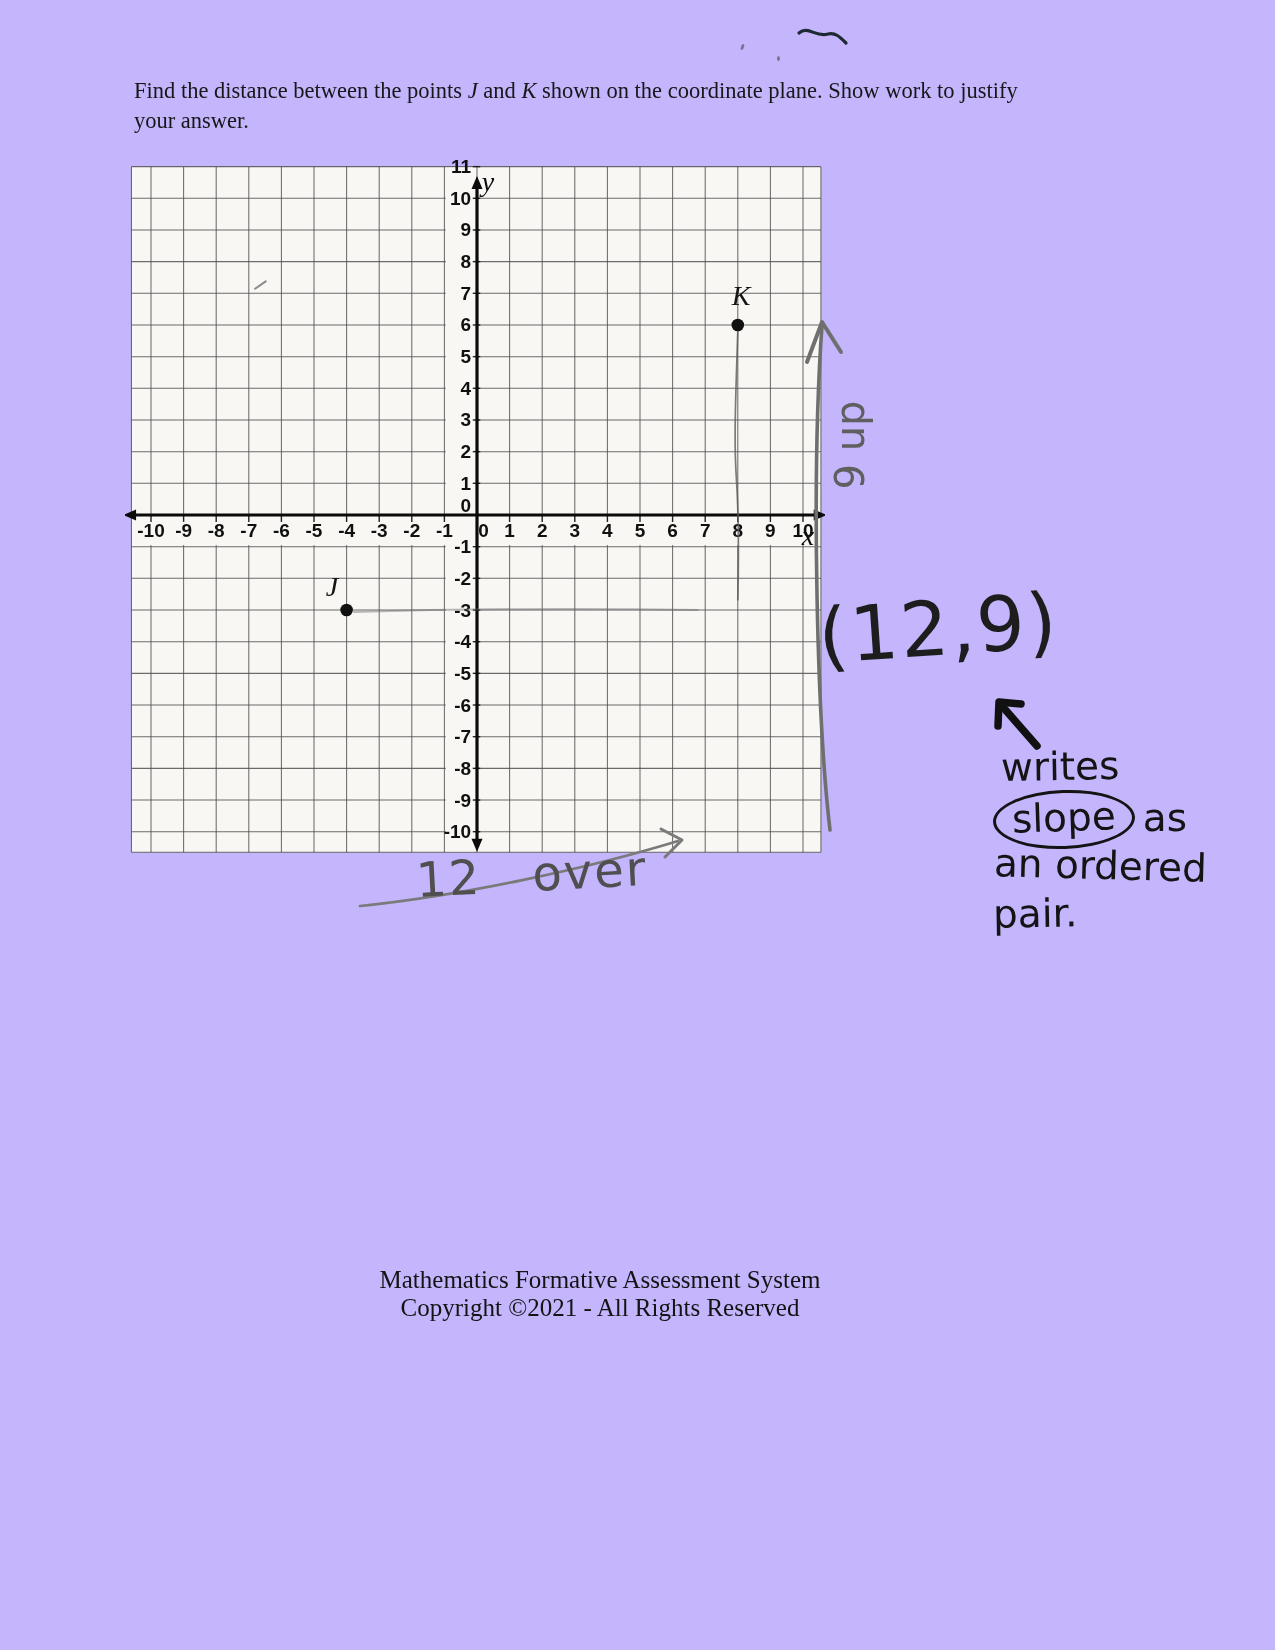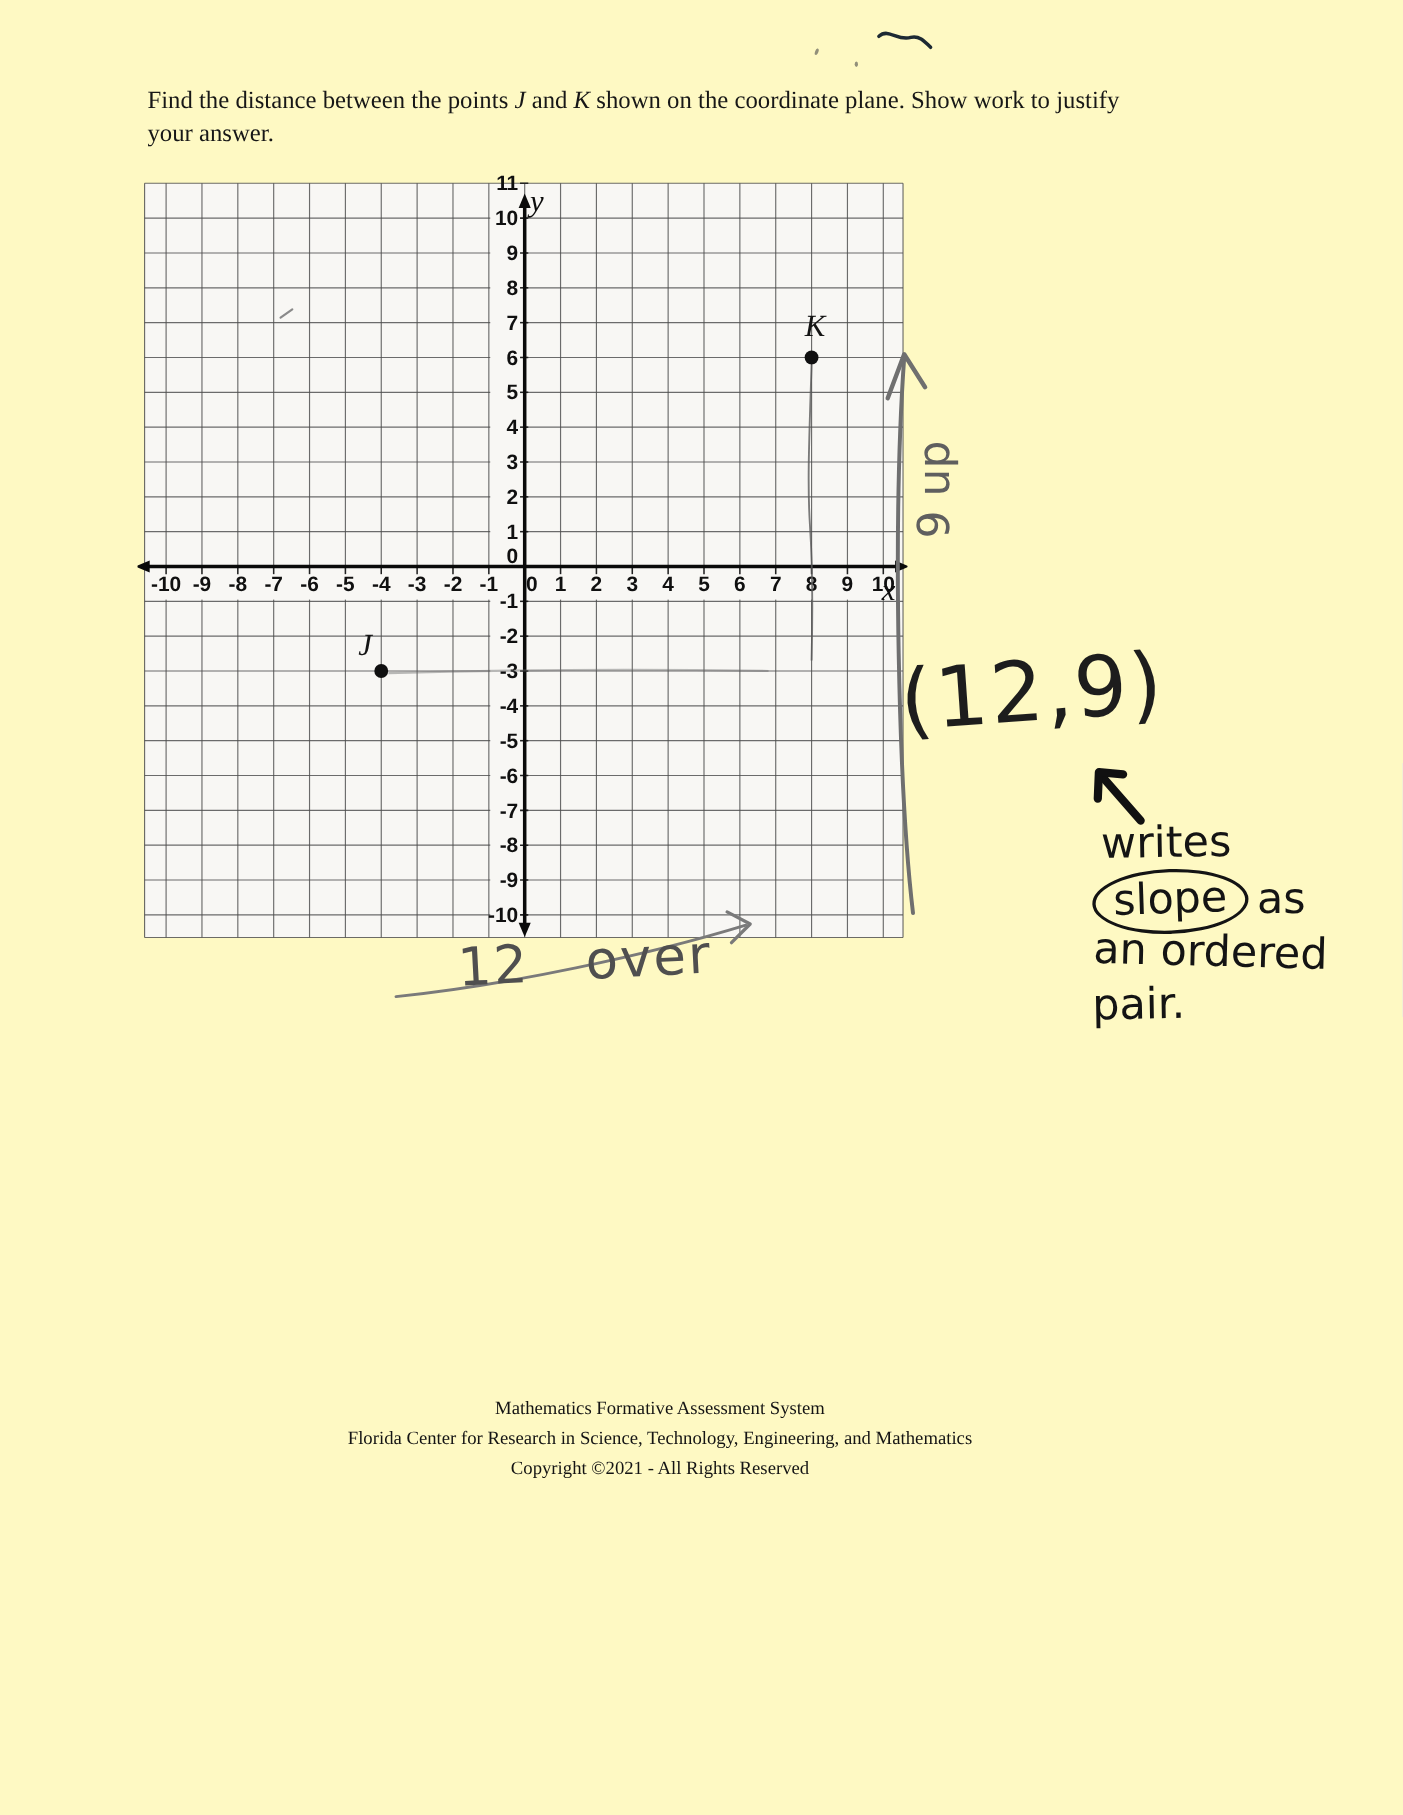--- a/index.html
+++ b/index.html
@@ -1,19 +1,19 @@
 <!DOCTYPE html>
 <html><head>
 <meta charset="utf-8">
 <style>
   html,body{margin:0;padding:0;background:#e9e8e5;}
   .page{
     position:relative;
     width:1275px;height:1650px;
-    background:#fef9c3;
+    background:#c4b5fd;
     overflow:hidden;
     font-family:"Liberation Serif", serif;
     color:#1c1c1c;
   }
   .prompt{
     position:absolute;left:134px;top:76px;width:900px;
     font-size:22.5px;line-height:29.5px;margin:0;
     color:#171717;
   }
   .prompt .pt{font-style:italic;}
@@ -37,21 +37,21 @@
   .note-slope-row{left:993px;top:790px;font-size:39px;}
   .slope-circle{
     display:inline-block;border:3.5px solid #141414;border-radius:50%;
     padding:2px 16px 6px 16px;transform:rotate(-2deg);
   }
   .note-as{margin-left:8px;}
   .note-ordered{left:994px;top:843px;font-size:39px;transform:rotate(1.5deg);}
   .note-pair{left:993px;top:891px;font-size:39px;transform:rotate(-1deg);}
   .footer{
     position:absolute;left:0;top:1266px;width:1200px;
-    text-align:center;font-size:17px;line-height:27.5px;color:#141414;
+    text-align:center;font-size:25px;line-height:27.5px;color:#141414;
   }
   .speck{position:absolute;border-radius:50%;background:#4a4a4a;opacity:.6;}
   .stray-tick{
     position:absolute;left:253px;top:284px;width:15px;height:2.4px;
     background:#8a8a8a;transform:rotate(-35deg);border-radius:2px;
   }
 </style>
 </head>
 <body>
 
@@ -239,16 +239,15 @@
 
   <div class="stray-tick"></div>
   <svg class="abs" style="left:795px;top:22px;" width="55" height="30">
     <path d="M4,11 C13,3 21,16 33,12 C40,10 45,15 51,21" fill="none" stroke="#1d2a33" stroke-width="3.2" stroke-linecap="round"></path>
   </svg>
   <div class="speck" style="left:777px;top:56px;width:3px;height:5px;"></div>
   <div class="speck" style="left:741px;top:44px;width:2.5px;height:6px;transform:rotate(20deg);"></div>
 
   <div class="footer">
     <div>Mathematics Formative Assessment System</div>
-    <div>Florida Center for Research in Science, Technology, Engineering, and Mathematics</div>
     <div>Copyright ©2021 - All Rights Reserved</div>
   </div>
 </div>
 
 </body></html>

